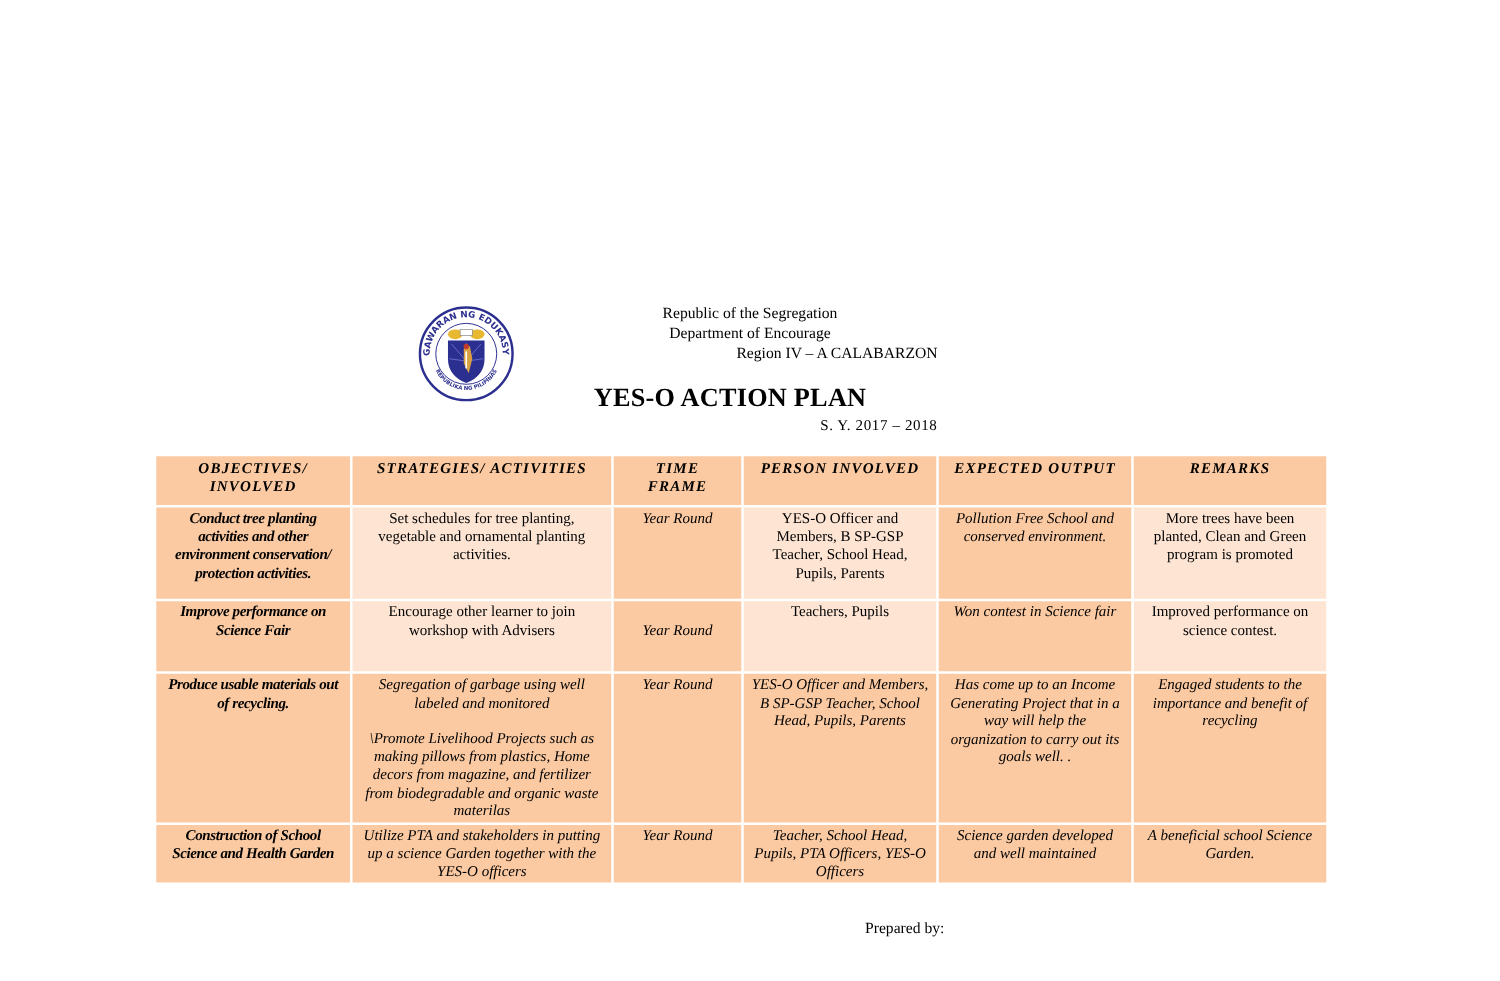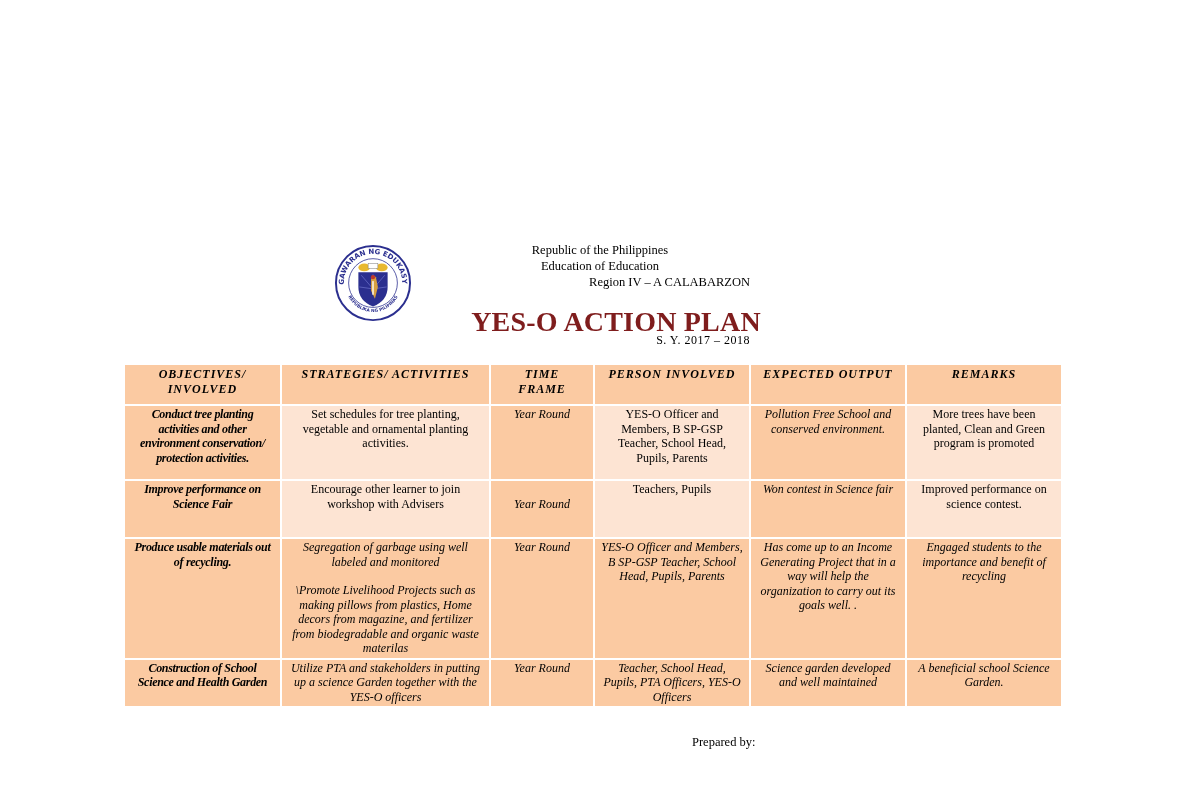--- a/index.html
+++ b/index.html
@@ -2,21 +2,21 @@
 <html><head>
 <meta charset="utf-8">
 <style>
   html, body { margin:0; padding:0; background:#ffffff; }
   body { width:1200px; height:785px; position:relative; overflow:hidden; font-family:"Liberation Serif", "DejaVu Serif", serif; color:#000; }
   .logo { position:absolute; left:334px; top:240px; width:78px; height:90px; }
   .hdr { position:absolute; left:450px; width:300px; text-align:center; font-size:12.5px; line-height:16px; }
   .h1 { top:242px; }
   .h2 { top:258px; }
   .h3 { top:274px;text-align:right; }
-  .title { position:absolute; left:416px; width:400px; top:306px; text-align:center; color:#7f1d1d; font-weight:bold; font-size:28px; letter-spacing:0.2px; }
+  .title { position:absolute; left:384px; width:400px; top:306px; text-align:center; color:#000000; font-weight:bold; font-size:21px; letter-spacing:0.2px; }
   .sy { position:absolute; left:450px; width:300px; top:333px; text-align:right; font-size:12px; letter-spacing:0.5px; }
   table.plan { position:absolute; left:123px; top:363px; border-collapse:collapse; table-layout:fixed; width:938px; }
   table.plan td, table.plan th { border:2px solid #ffffff; vertical-align:top; text-align:center; font-size:12px; line-height:14.5px; padding:1px 6px 2px 6px; }
   table.plan th { font-weight:bold; letter-spacing:1px; font-size:12px; height:35px; padding-top:2px; }
   .dark { background:#fbcaa2;font-style:italic; }
   .light { background:#fde4d3; }
   td.obj { font-weight:bold; letter-spacing:-0.3px; }
   .vmid { padding-top:16px !important; }
   .gap { display:block; height:14px; }
   .prepared { position:absolute; left:692px; top:719px; font-size:12.5px;margin-top:16px; }
@@ -46,22 +46,22 @@
       <line x1="40" y1="50" x2="52" y2="36"></line>
     <line x1="40" y1="50" x2="26" y2="48"></line>
       <line x1="40" y1="50" x2="54" y2="48"></line>
     <line x1="40" y1="50" x2="40" y2="35"></line>
   </g>
   <path d="M 38 40 Q 40 35 43 38 L 45 48 L 42 60 L 38 52 Z" fill="#d8a040"></path>
   <circle cx="40" cy="38" r="2.2" fill="#c0392b"></circle>
   <rect x="39.3" y="42" width="1.4" height="14" fill="#ffffff"></rect>
 </svg>
 
-<div class="hdr h1">Republic of the Philippines</div>
-<div class="hdr h2">Education of Education</div>
+<div class="hdr h1">Republic of the Segregation</div>
+<div class="hdr h2">Department of Encourage</div>
 <div class="hdr h3">Region IV – A CALABARZON</div>
 <div class="title">YES-O ACTION PLAN</div>
 <div class="sy">S. Y. 2017 – 2018</div>
 
 <table class="plan">
   <colgroup>
     <col style="width:157px">
       <col style="width:209px">
       <col style="width:104px">
     <col style="width:156px">

